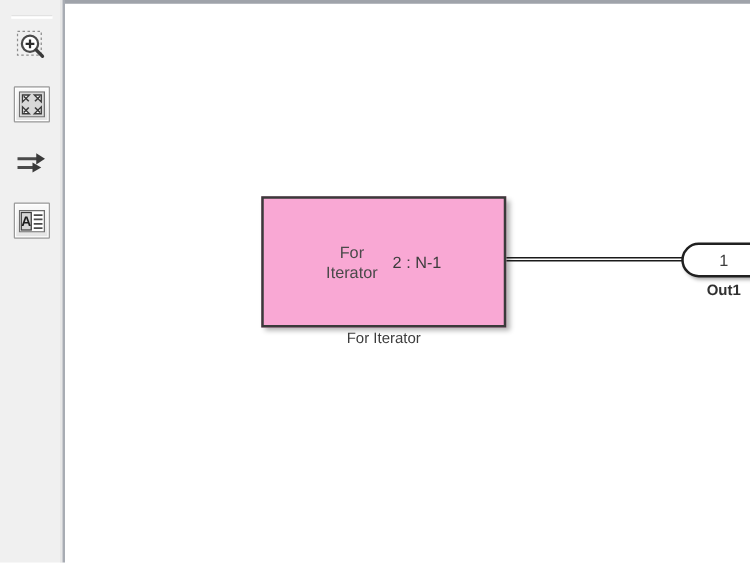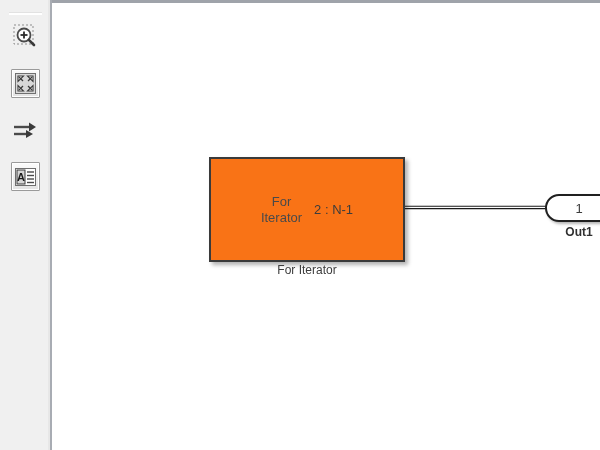--- a/index.html
+++ b/index.html
@@ -107,21 +107,21 @@
   }
 
   
   #block-for-iterator {
     position: absolute;
     left: 157px;      
     top: 157px;
     width: 196px;
     height: 105px;
     box-sizing: border-box;
-    background: #f97316;
+    background: #f9a8d4;
     border: 2px solid #3a3a3a;
     box-shadow: 3px 3px 4px rgba(0,0,0,0.30);
     cursor: pointer;
   }
   #block-inner-text {
     position: absolute;
     left: 0;
     top: 0;
     width: 100%;
     height: 100%;

